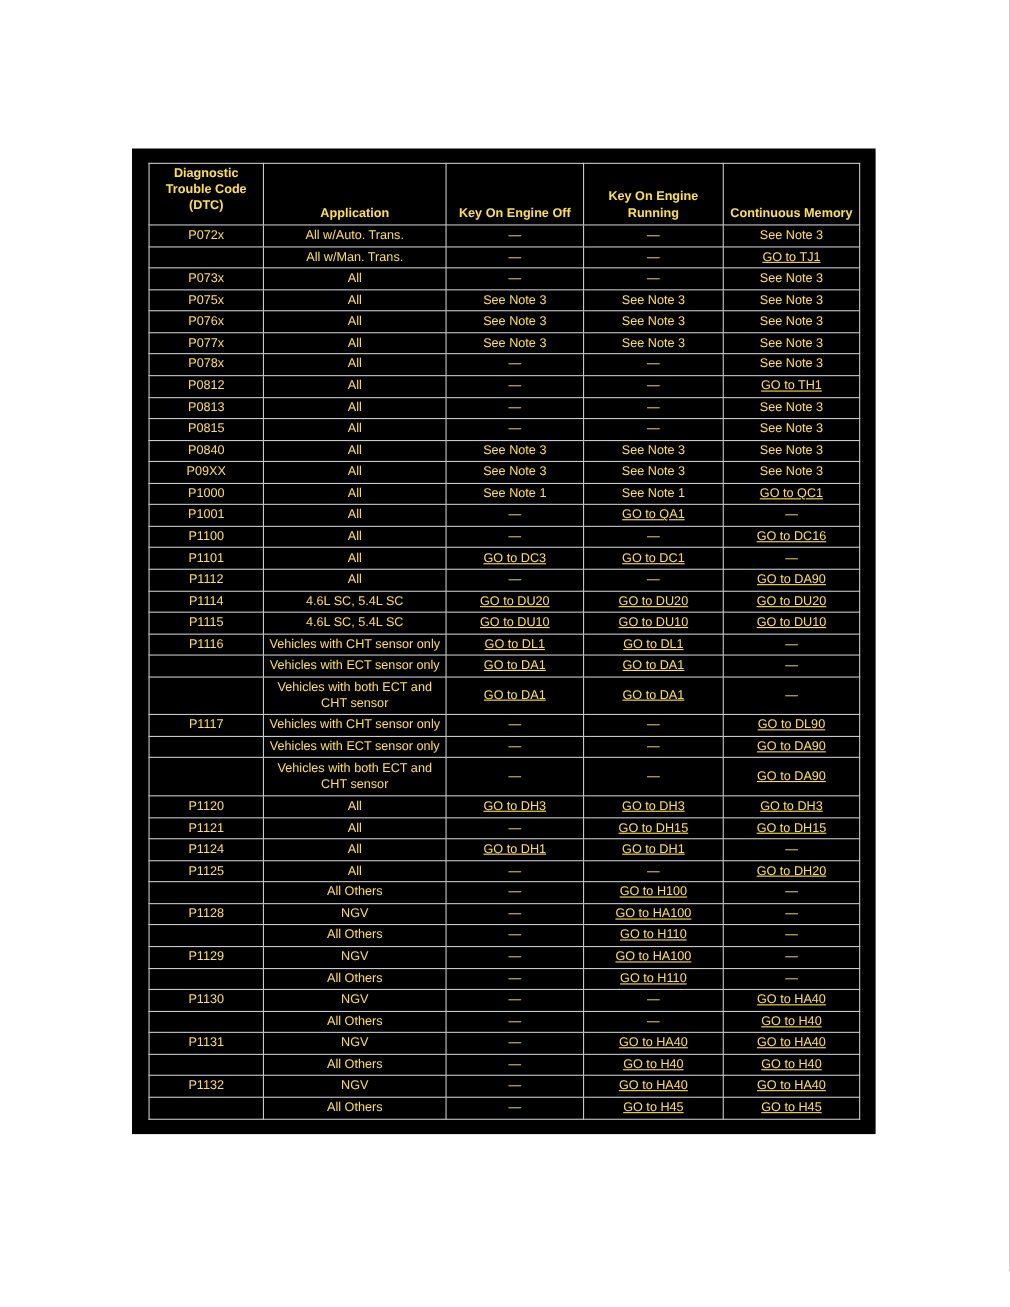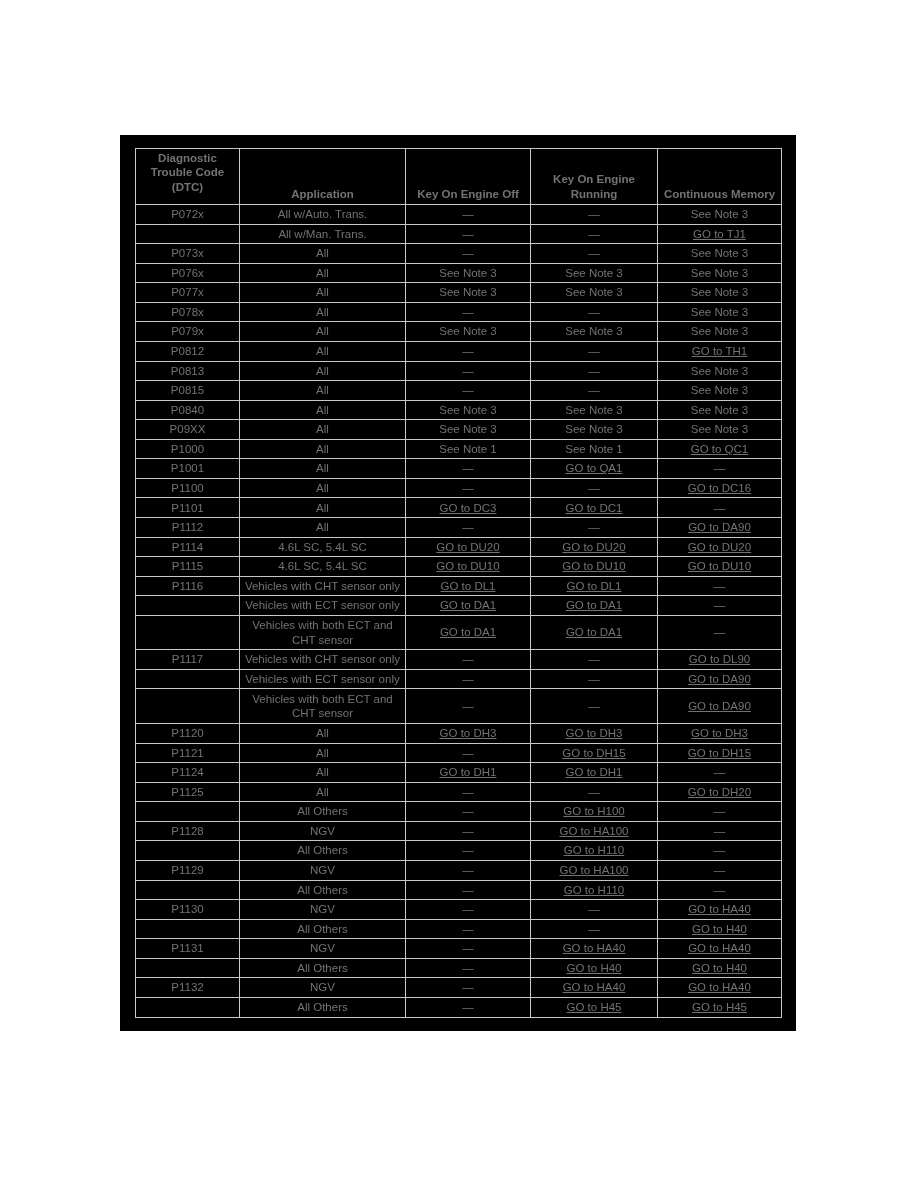--- a/index.html
+++ b/index.html
@@ -21,21 +21,21 @@
     height: 896px;
     background: #000000;
     box-sizing: border-box;
     padding: 13px 15px;
   }
   table.dtc-table {
     width: 100%;
     height: 100%;
     border-collapse: collapse;
     table-layout: fixed;
-    color: #737373;
+    color: #fde047;
   }
   .dtc-table th, .dtc-table td {
     border: 1px solid #c8c8c8;
     padding: 1px 3px;
     text-align: center;
     font-size: 11.5px;
     line-height: 1.25;
     overflow: hidden;
   }
   .dtc-table th {
@@ -99,45 +99,45 @@
           <td class="go-link">GO to TJ1</td>
         </tr>
         <tr>
           <td>P073x</td>
           <td>All</td>
           <td>—</td>
           <td>—</td>
           <td>See Note 3</td>
         </tr>
         <tr>
+          <td>P075x</td>
+          <td>All</td>
+          <td>See Note 3</td>
+          <td>See Note 3</td>
+          <td>See Note 3</td>
+        </tr>
+        <tr>
           <td>P076x</td>
           <td>All</td>
           <td>See Note 3</td>
           <td>See Note 3</td>
           <td>See Note 3</td>
         </tr>
         <tr>
           <td>P077x</td>
           <td>All</td>
           <td>See Note 3</td>
           <td>See Note 3</td>
           <td>See Note 3</td>
         </tr>
         <tr>
           <td>P078x</td>
           <td>All</td>
           <td>—</td>
           <td>—</td>
-          <td>See Note 3</td>
-        </tr>
-        <tr>
-          <td>P079x</td>
-          <td>All</td>
-          <td>See Note 3</td>
-          <td>See Note 3</td>
           <td>See Note 3</td>
         </tr>
         <tr>
           <td>P0812</td>
           <td>All</td>
           <td>—</td>
           <td>—</td>
           <td class="go-link">GO to TH1</td>
         </tr>
         <tr>

